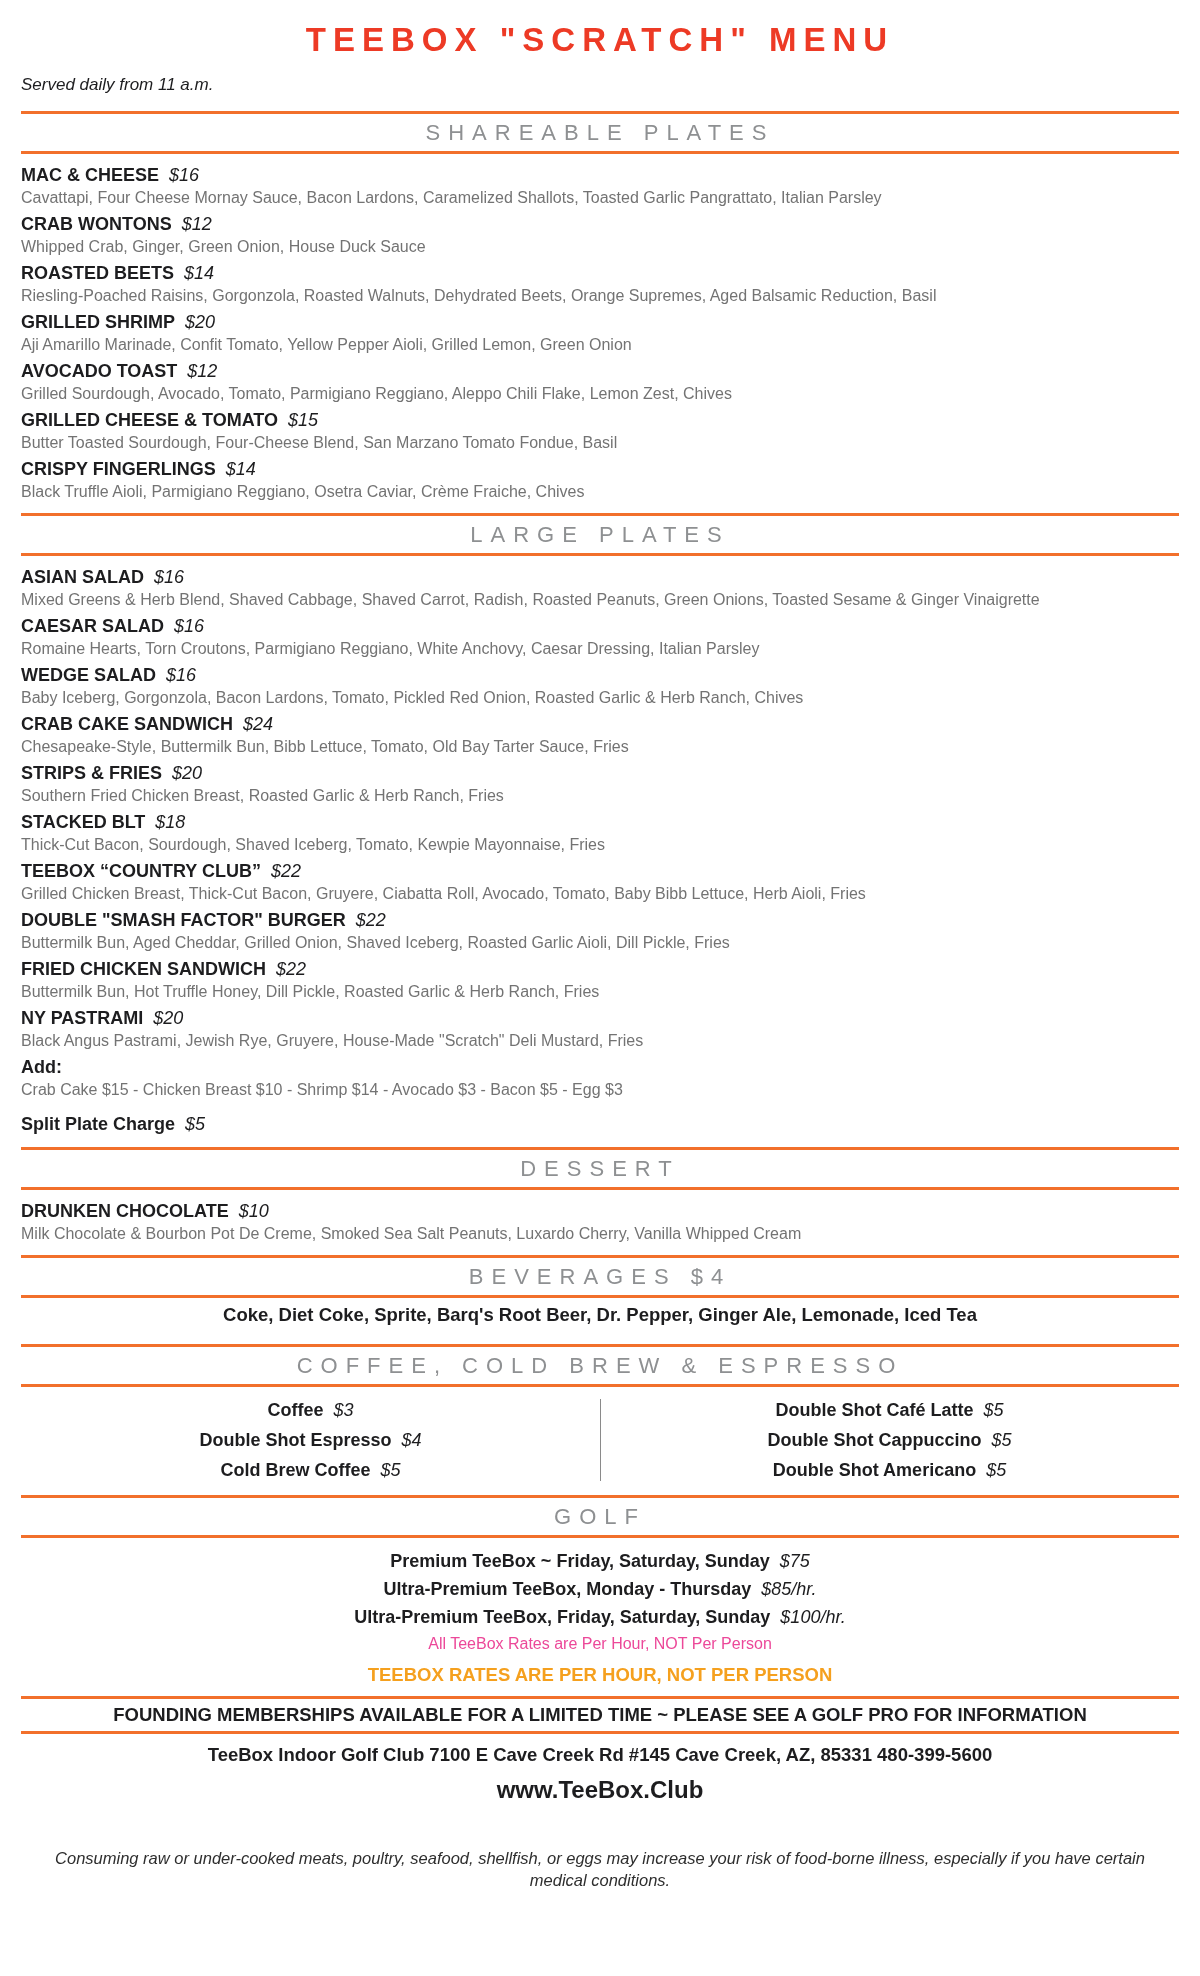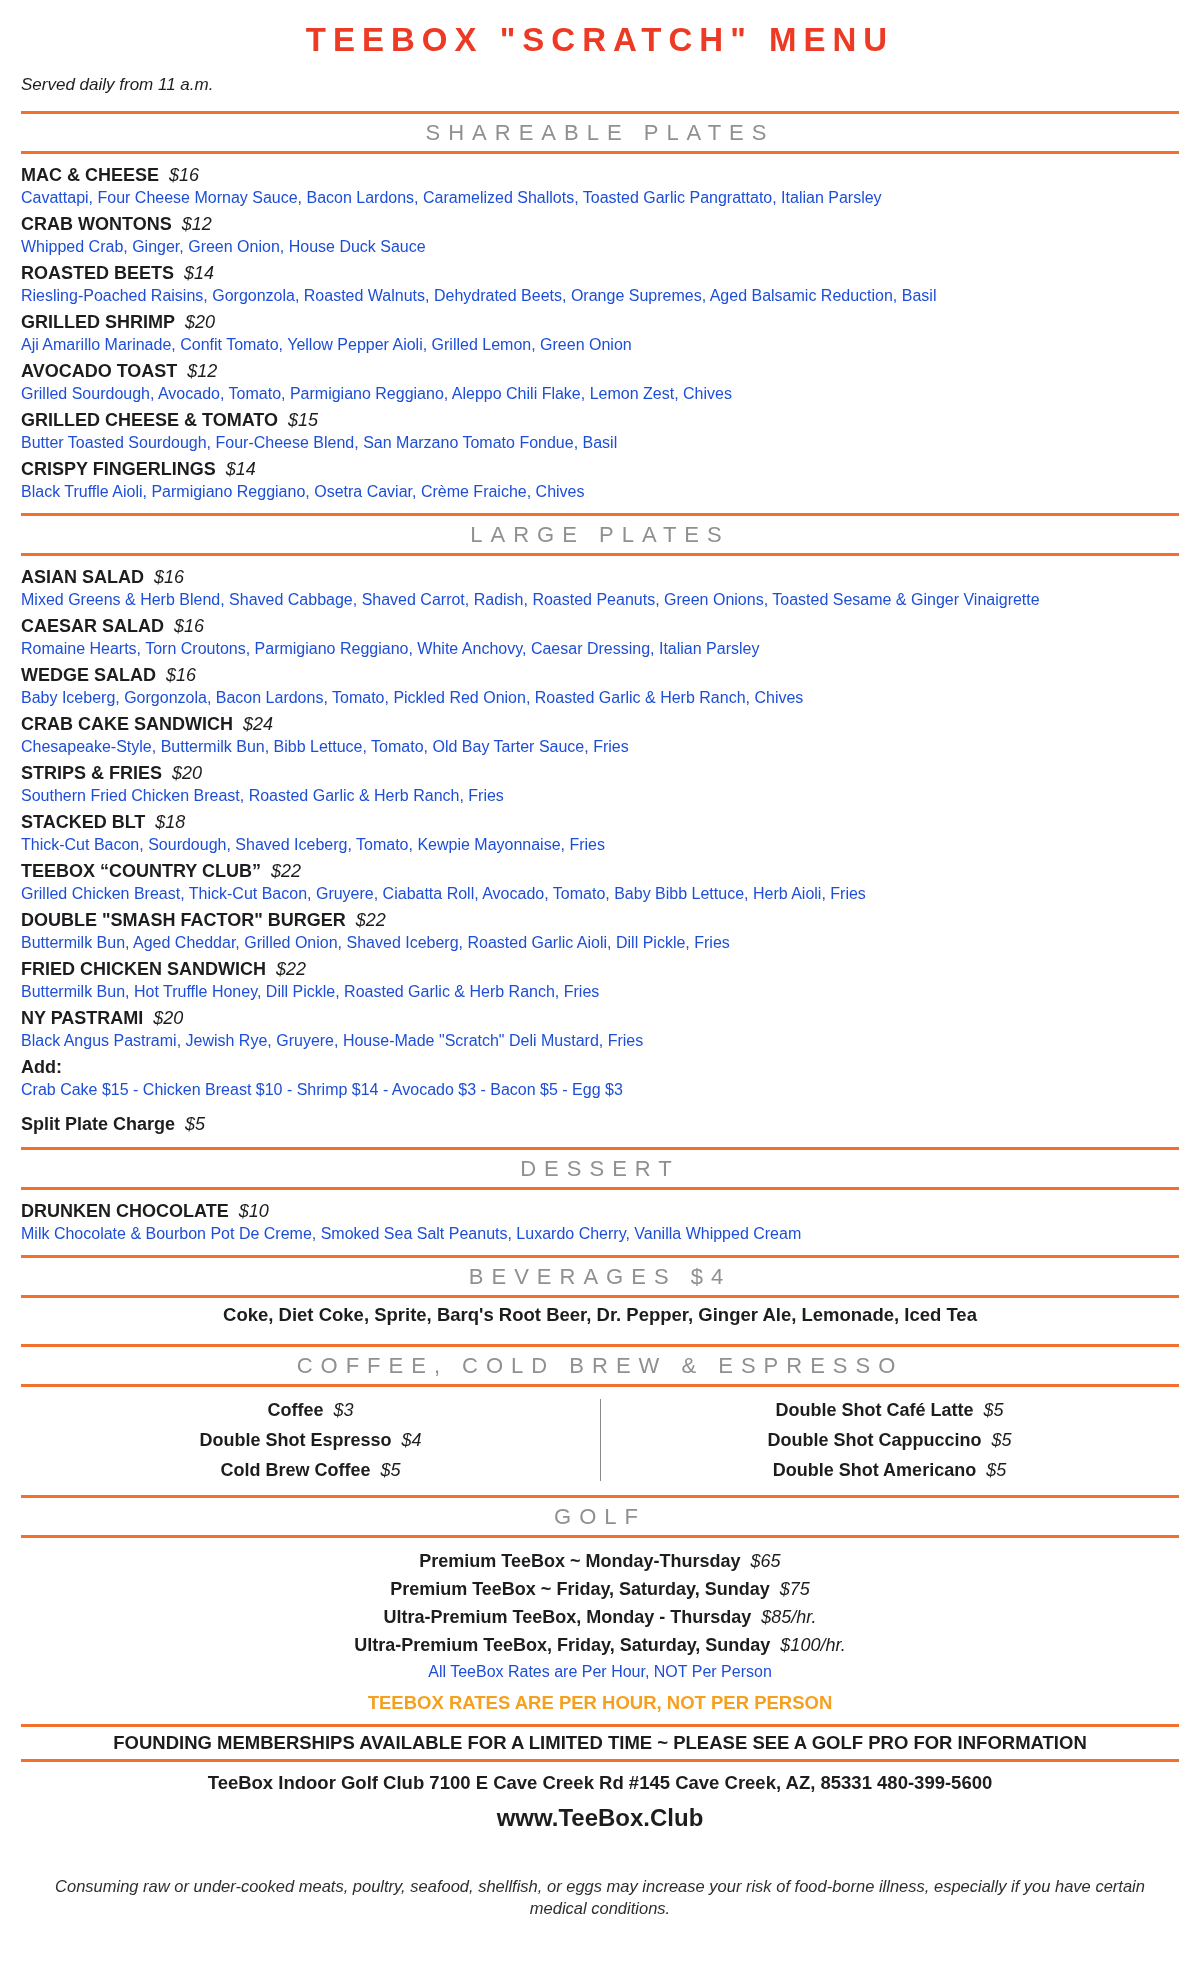--- a/index.html
+++ b/index.html
@@ -20,31 +20,31 @@
   .page-subtitle{margin-top:17px;font-style:italic;font-size:17px;line-height:20px;}
   #sections-root{margin-top:16px;}
   .rule{height:3px;background:var(--rule-orange);}
   .section-header{margin:6px 0;text-align:center;font-size:22px;font-weight:400;
     color:var(--header-gray);letter-spacing:8px;line-height:25px;}
   .items-body{padding:9px 0 7px;}
   .menu-item{margin:0 0 4px;}
   .menu-item.spaced{margin-top:12px;}
   .item-title{font-size:18px;font-weight:700;line-height:24px;}
   .item-price{font-style:italic;font-weight:400;margin-left:10px;}
-  .item-desc{font-size:16px;line-height:21px;color:#1d4ed8;}
+  .item-desc{font-size:16px;line-height:21px;color:#737373;}
   .center-body{padding:6px 0 18px;}
   .center-line{text-align:center;font-weight:700;font-size:18.5px;line-height:22px;}
   .columns-body{padding:8px 0 6px;}
   .columns{display:flex;position:relative;}
   .col{flex:1;text-align:center;}
   .col-row{font-weight:700;font-size:18px;line-height:22px;margin:4px 0 8px;}
   .col-divider{position:absolute;left:50%;top:4px;bottom:8px;width:1px;background:#8A8A8A;}
   .rates-body{padding:6px 0 10px;text-align:center;}
   .rate-row{font-weight:700;font-size:18px;line-height:22px;margin:6px 0;}
-  .golf-note{font-size:16px;line-height:20px;margin-top:2px;color:#1d4ed8;}
+  .golf-note{font-size:16px;line-height:20px;margin-top:2px;color:#ec4899;}
   .golf-highlight{margin-top:10px;font-weight:700;font-size:18.5px;line-height:22px;color:var(--highlight-orange);}
   .footer .membership{margin:5px 0;text-align:center;font-weight:700;font-size:18.5px;line-height:22px;}
   .footer .address{margin-top:10px;text-align:center;font-weight:700;font-size:18.5px;line-height:22px;}
   .footer .website{margin-top:13px;text-align:center;font-weight:700;font-size:24px;line-height:22px;}
   .footer .disclaimer{margin:46px auto 0;max-width:1145px;text-align:center;
     font-style:italic;font-size:16.5px;line-height:22px;color:#2E2E2E;}
 </style>
 </head>
 <body>
 
@@ -203,21 +203,20 @@
             <div class="col-divider"></div>
           </div>
         </div>
   </section>
 
   <section class="menu-section">
     <div class="rule"></div>
     <h2 class="section-header">GOLF</h2>
     <div class="rule"></div>
     <div class="section-body rates-body">
-          <div class="rate-row"><span class="rate-label">Premium TeeBox ~ Monday-Thursday</span><span class="item-price">$65</span></div>
           <div class="rate-row"><span class="rate-label">Premium TeeBox ~ Friday, Saturday, Sunday</span><span class="item-price">$75</span></div>
           <div class="rate-row"><span class="rate-label">Ultra-Premium TeeBox, Monday - Thursday</span><span class="item-price">$85/hr.</span></div>
           <div class="rate-row"><span class="rate-label">Ultra-Premium TeeBox, Friday, Saturday, Sunday</span><span class="item-price">$100/hr.</span></div>
           <div class="golf-note">All TeeBox Rates are Per Hour, NOT Per Person</div>
           <div class="golf-highlight">TEEBOX RATES ARE PER HOUR, NOT PER PERSON</div>
         </div>
   </section>
 </div>
 
   <div class="footer">

